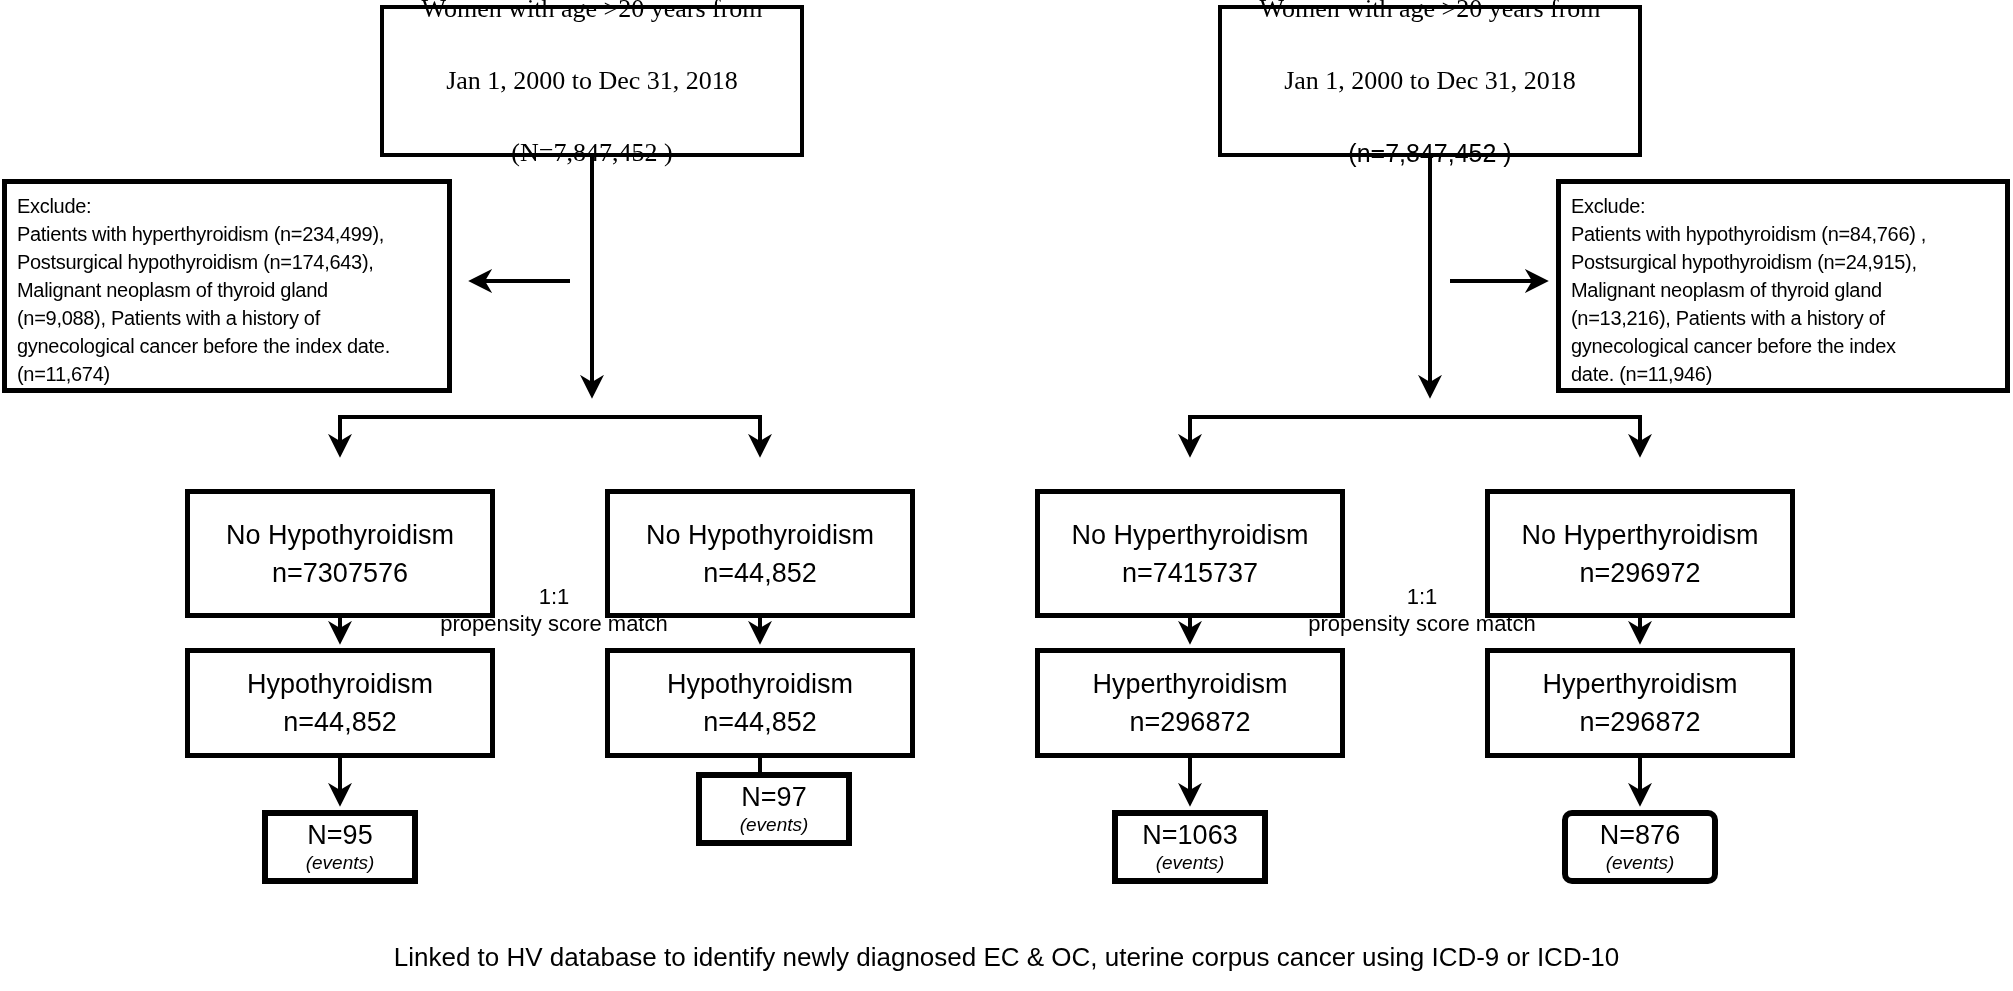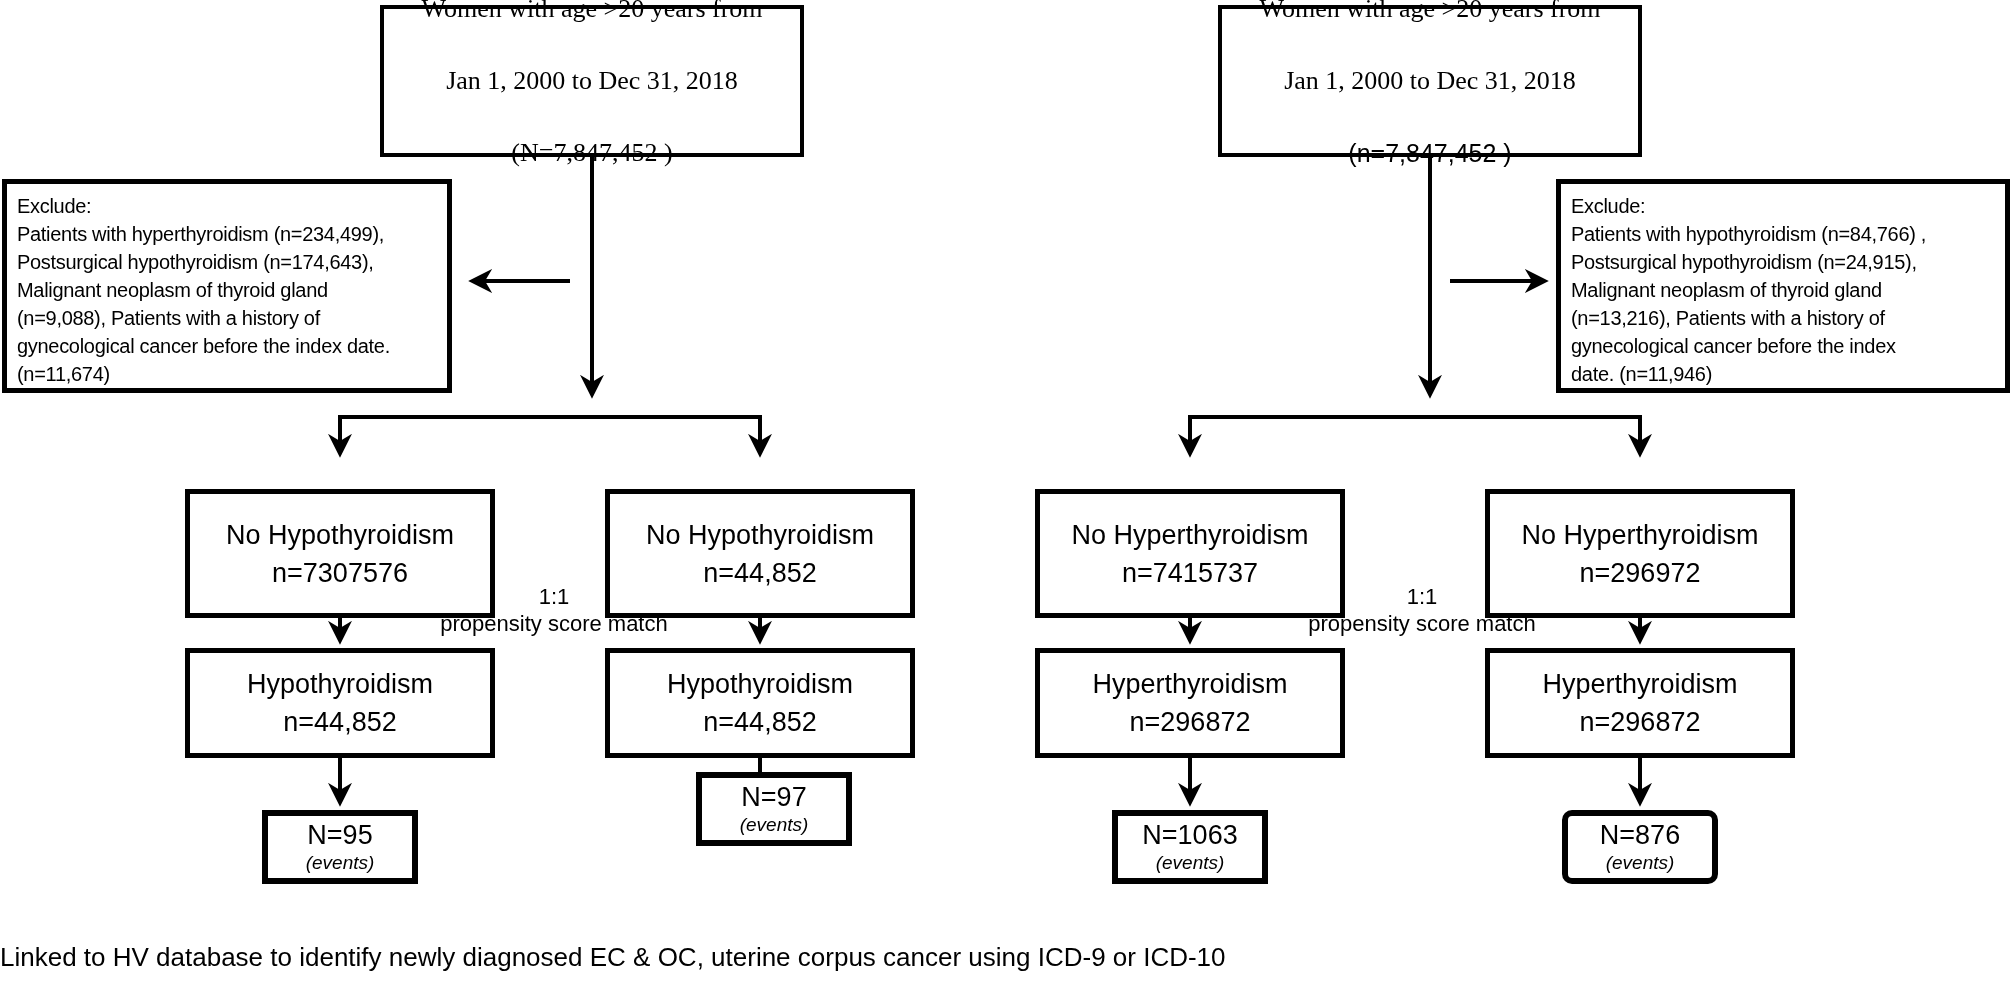--- a/index.html
+++ b/index.html
@@ -73,21 +73,21 @@
     width: 300px;
     text-align: center;
     font-size: 22px;
     line-height: 27px;
     z-index: 3;
   }
   .footer-caption {
     position: absolute;
     left: 0; right: 0;
     top: 942px;
-    text-align: left;
+    text-align: center;
     font-size: 26px;
     z-index: 2;
   }
 </style>
 </head>
 <body>
 
 <div class="canvas">
 
   <svg class="arrows" viewBox="0 0 2013 991">

